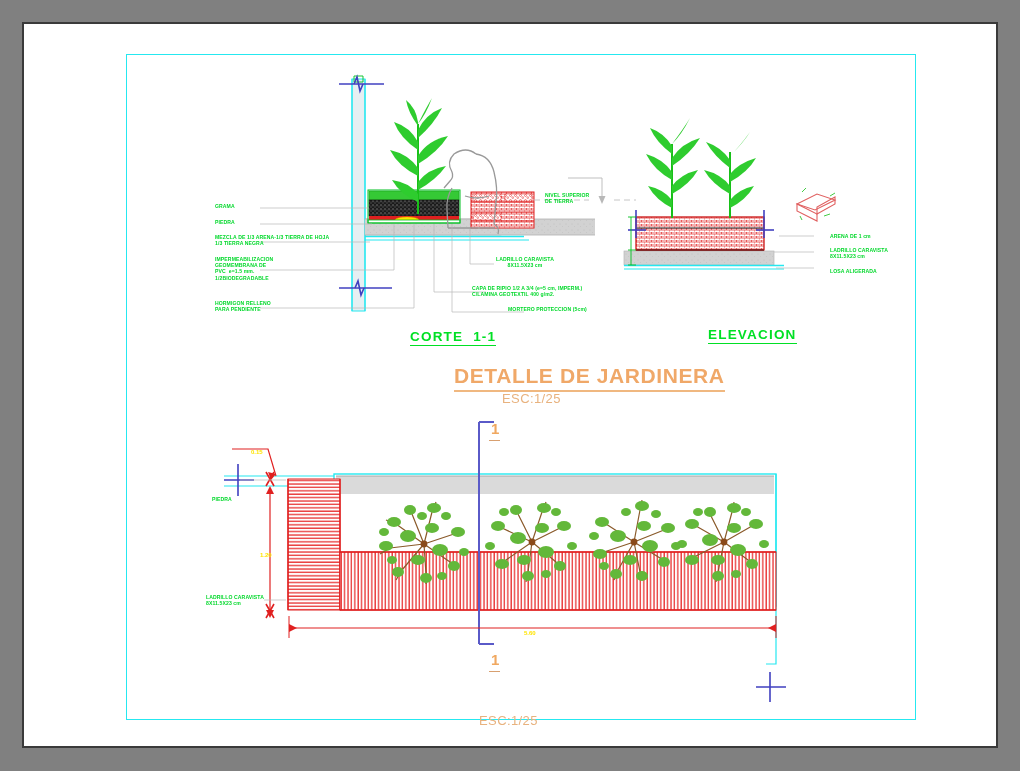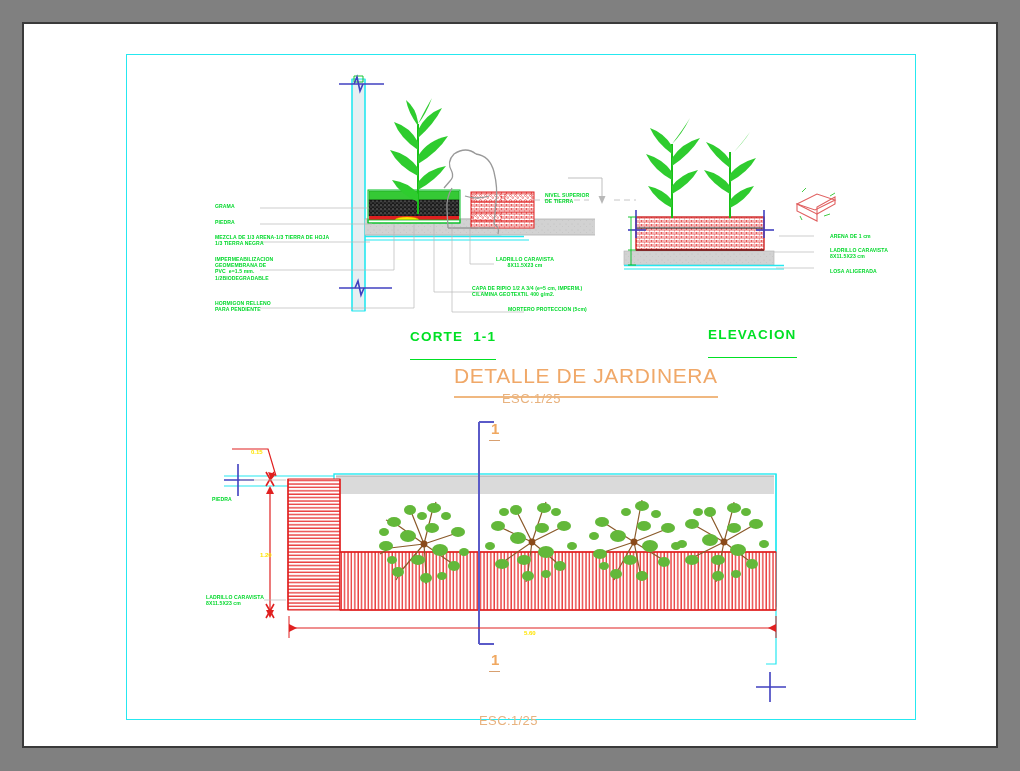--- a/index.html
+++ b/index.html
@@ -57,32 +57,32 @@
     white-space: pre;
   }
   .viewtitle {
     position: absolute;
     color: #00e024;
     font-family: "Liberation Sans", sans-serif;
     font-size: 13.5px;
     font-weight: bold;
     letter-spacing: 1.2px;
     border-bottom: 1.4px solid #00e024;
-    padding-bottom: 15px;
+    padding-bottom: 1px;
     white-space: pre;
   }
   .maintitle {
     position: absolute;
     color: #f0a868;
     font-family: "Liberation Sans", sans-serif;
     font-size: 21px;
-    font-weight: normal;
+    font-weight: bold;
     letter-spacing: 0.6px;
     border-bottom: 2px solid #f0b880;
-    padding-bottom: 8px;
+    padding-bottom: 2px;
     white-space: pre;
   }
   .subtitle {
     position: absolute;
     color: #e8b27e;
     font-family: "Liberation Sans", sans-serif;
     font-size: 13px;
     font-weight: normal;
     letter-spacing: 0.4px;
     white-space: pre;

